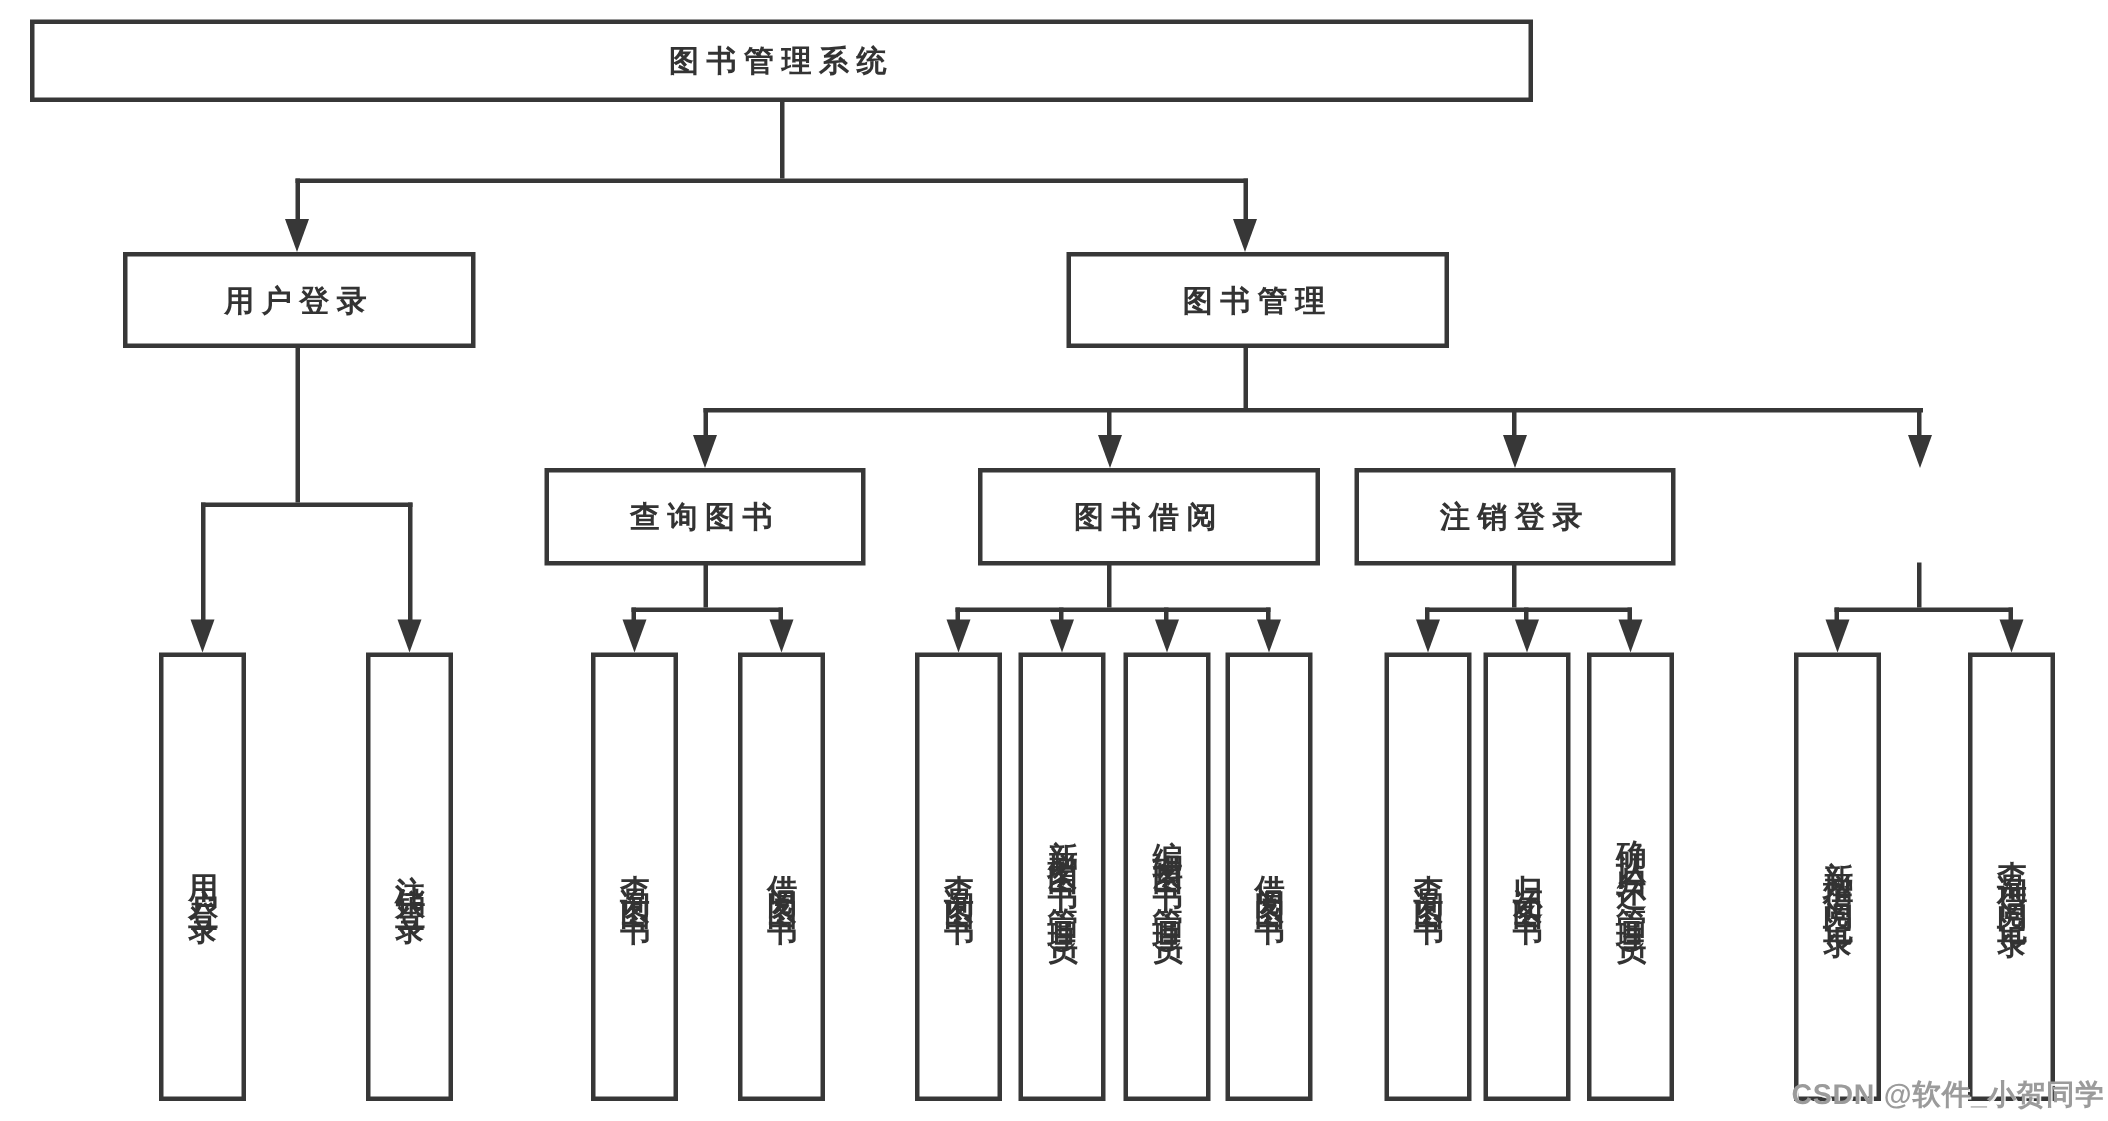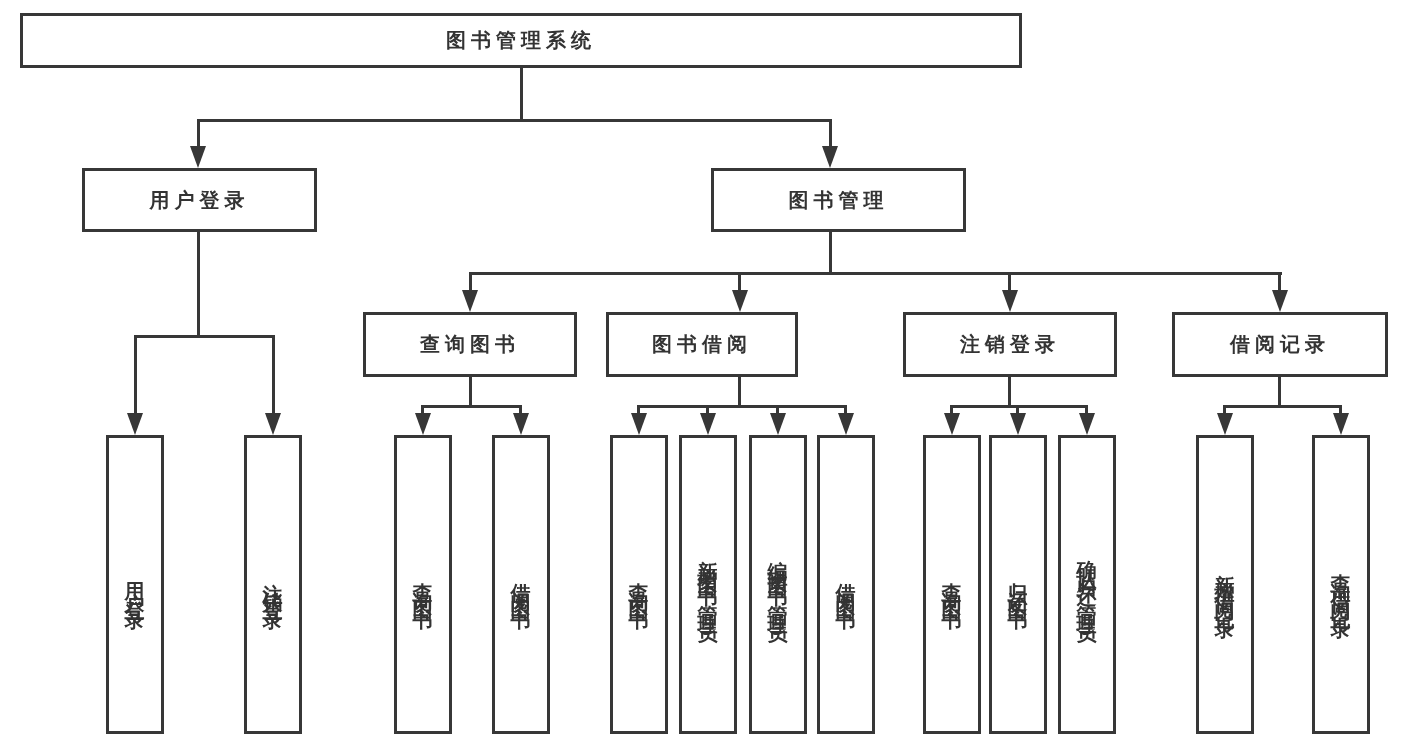--- a/index.html
+++ b/index.html
@@ -42,28 +42,25 @@
   <div class="node" style="left:82px;top:168px;width:235px;height:64px">
     <span class="lbl">用户登录</span>
   </div>
   <div class="node" style="left:711px;top:168px;width:255px;height:64px">
     <span class="lbl">图书管理</span>
   </div>
 
   <div class="node" style="left:363px;top:312px;width:214px;height:65px">
     <span class="lbl">查询图书</span>
   </div>
-  <div class="node" style="left:606px;top:312px;width:192px;height:65px">
+  <div class="node" style="left:652px;top:312px;width:228px;height:65px">
     <span class="lbl">图书借阅</span>
   </div>
   <div class="node" style="left:903px;top:312px;width:214px;height:65px">
     <span class="lbl">注销登录</span>
-  </div>
-  <div class="node" style="left:1172px;top:312px;width:216px;height:65px">
-    <span class="lbl">借阅记录</span>
   </div>
 
   <div class="node leaf" style="left:106px;top:435px;width:58px;height:299px">
     <span class="lbl">用户登录</span>
   </div>
   <div class="node leaf" style="left:244px;top:435px;width:58px;height:299px">
     <span class="lbl">注销登录</span>
   </div>
   <div class="node leaf" style="left:394px;top:435px;width:58px;height:299px">
     <span class="lbl">查询图书</span>
@@ -151,14 +148,15 @@
   <div class="vline" style="left:1085px;top:405px;height:12px"></div>
   <div class="ahead" style="left:1079px;top:413px"></div>
 
   <div class="vline" style="left:1278px;top:375px;height:30px"></div>
   <div class="hline" style="left:1223px;top:405px;width:119px"></div>
   <div class="vline" style="left:1223px;top:405px;height:12px"></div>
   <div class="ahead" style="left:1217px;top:413px"></div>
   <div class="vline" style="left:1339px;top:405px;height:12px"></div>
   <div class="ahead" style="left:1333px;top:413px"></div>
 
+  <div class="watermark">CSDN @软件_小贺同学</div>
 
 </div>
 
 </body></html>

